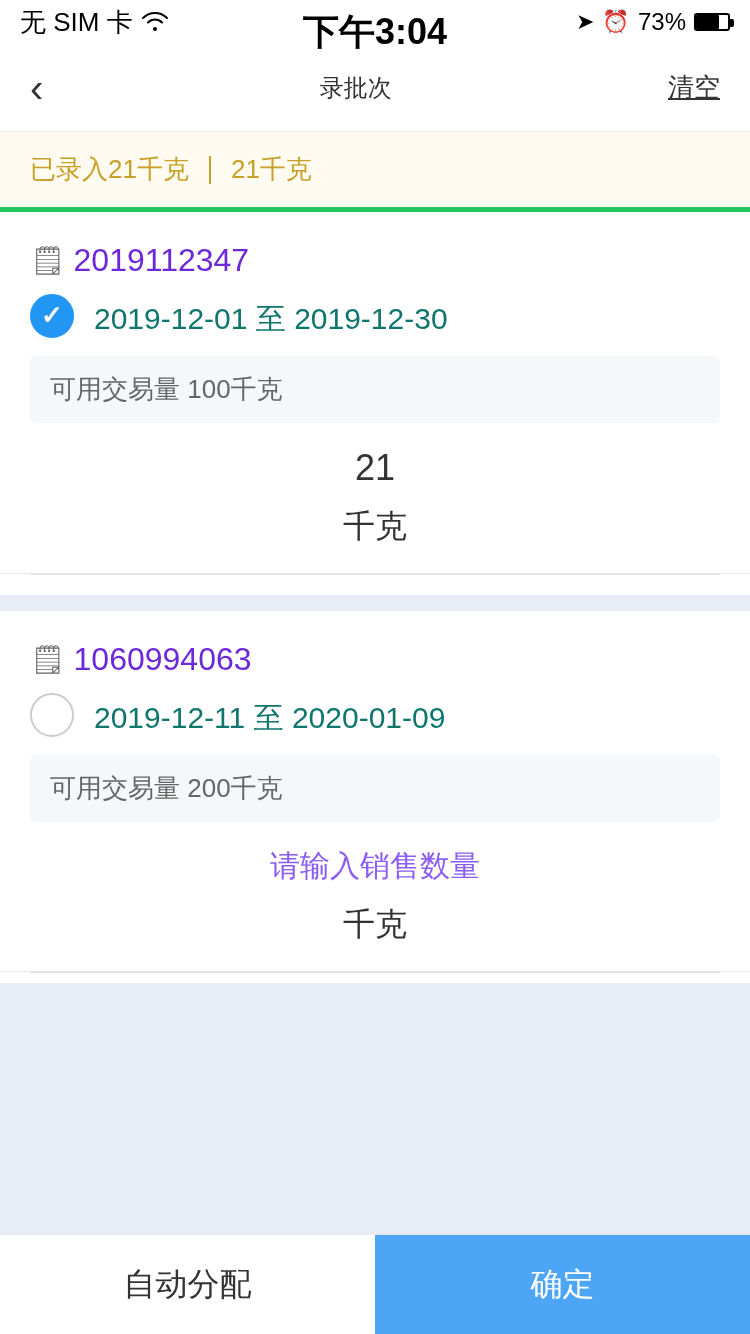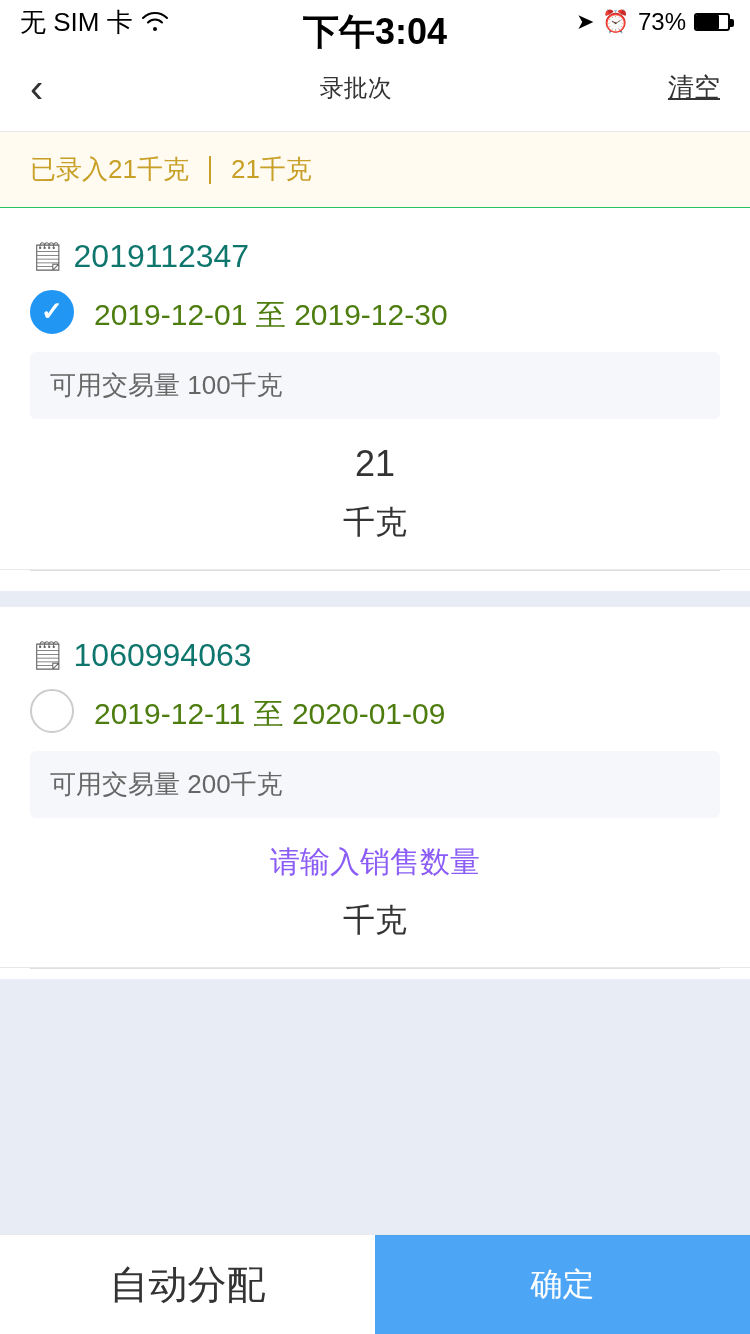--- a/index.html
+++ b/index.html
@@ -78,21 +78,21 @@
     }
 
     
     .summary-bar {
       width: 750px;
       background: #fffbf0;
       padding: 20px 30px;
       display: flex;
       align-items: center;
       gap: 20px;
-      border-bottom: 1px solid #22c55e;
+      border-bottom: 5px solid #22c55e;
     }
     .summary-label {
       font-size: 26px;
       color: #c8a028;
     }
     .summary-divider {
       width: 2px;
       height: 28px;
       background: #c8a028;
     }
@@ -111,21 +111,21 @@
       align-items: center;
       gap: 8px;
       margin-bottom: 12px;
     }
     .batch-icon {
       font-size: 28px;
       color: #666;
     }
     .batch-number {
       font-size: 32px;
-      color: #0f766e;
+      color: #6d28d9;
       font-weight: 500;
     }
     .batch-date-row {
       display: flex;
       align-items: center;
       gap: 20px;
       margin-bottom: 16px;
     }
     .batch-radio {
       width: 44px;
@@ -143,21 +143,21 @@
       border-color: #2196F3;
     }
     .batch-radio.selected::after {
       content: '✓';
       color: #fff;
       font-size: 26px;
       font-weight: bold;
     }
     .batch-date {
       font-size: 30px;
-      color: #4d7c0f;
+      color: #0f766e;
       margin-top: 8px;
     }
     .batch-availability {
       margin: 0 0 0 0;
       background: #f5f7fa;
       padding: 16px 20px;
       border-radius: 6px;
       font-size: 26px;
       color: #666;
     }
@@ -206,21 +206,21 @@
       width: 750px;
       height: 100px;
       display: flex;
       background: #fff;
       border-top: 1px solid #e8e8e8;
     }
     .btn-auto {
       flex: 1;
       background: #fff;
       border: none;
-      font-size: 39px;
+      font-size: 32px;
       color: #333;
       cursor: pointer;
       display: flex;
       align-items: center;
       justify-content: center;
     }
     .btn-confirm {
       flex: 1;
       background: #4da6f5;
       border: none;

